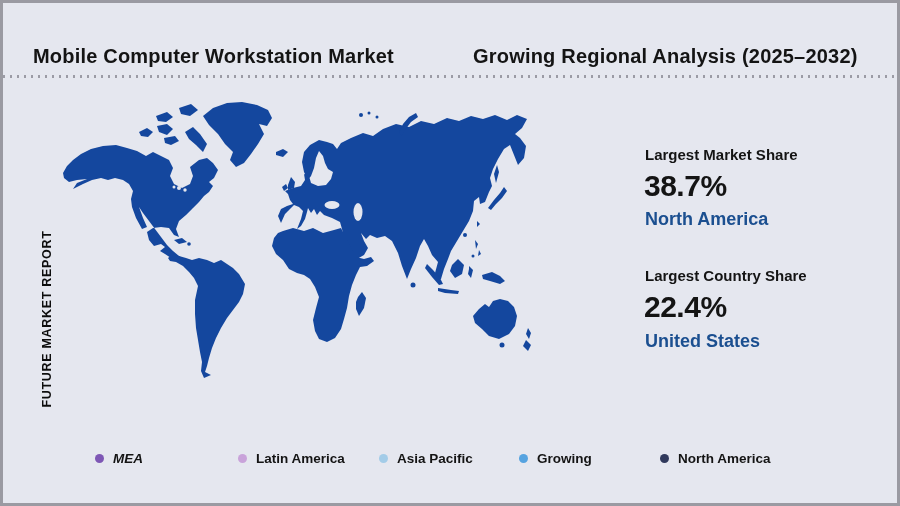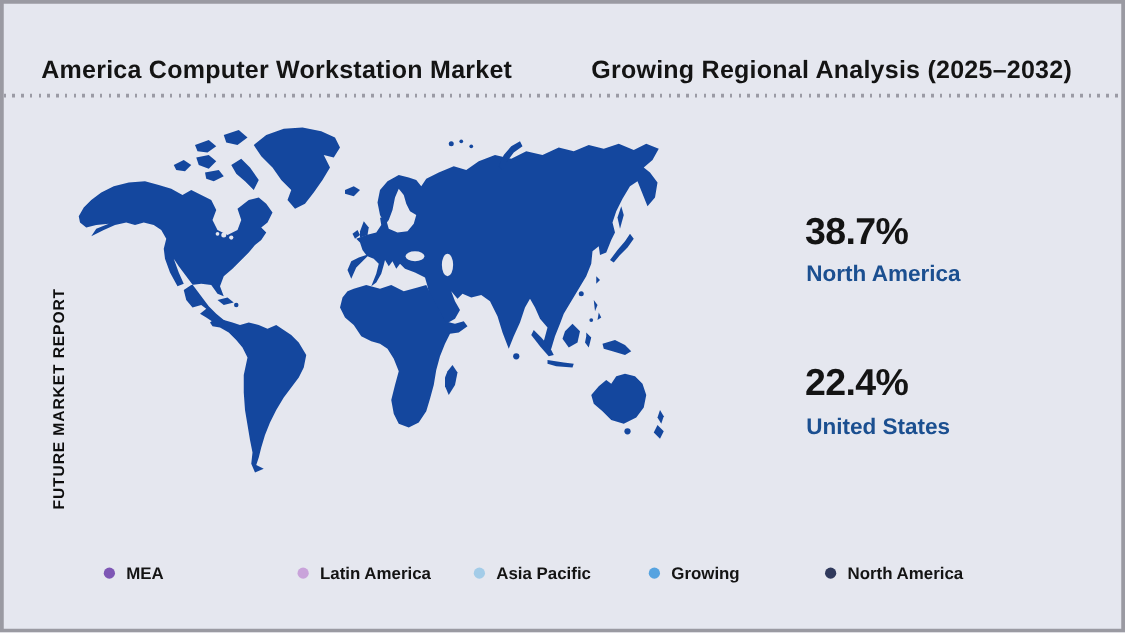--- a/index.html
+++ b/index.html
@@ -22,28 +22,28 @@
   }
   .map-svg { position:absolute; left:58px; top:85px; width:520px; height:300px; }
   .stat-label  { position:absolute; left:642px; font-size:15px; font-weight:bold; white-space:nowrap; }
   .stat-value  { position:absolute; left:641px; font-size:30px; font-weight:bold; letter-spacing:-0.5px; white-space:nowrap; }
   .stat-region { position:absolute; left:642px; font-size:18px; font-weight:bold; color:#1b4f90; white-space:nowrap; }
   .lbl1 { top:143px; } .val1 { top:166px; } .reg1 { top:206px; }
   .lbl2 { top:264px; } .val2 { top:287px; } .reg2 { top:328px; }
   .legend-item { position:absolute; top:448px; display:flex; align-items:center; gap:9px; }
   .legend-dot  { width:9px; height:9px; border-radius:50%; flex:0 0 auto; }
   .legend-label{ font-size:13.5px; font-weight:bold; white-space:nowrap; }
-  .li-0 { left:80px; } .li-1 { left:235px; } .li-2 { left:376px; } .li-3 { left:516px; } .li-4 { left:657px; }
+  .li-0 { left:92px;font-style:italic; } .li-1 { left:235px; } .li-2 { left:376px; } .li-3 { left:516px; } .li-4 { left:657px; }
 </style>
 </head>
 <body>
 
 <div class="frame">
 
-  <div class="title title-left">America Computer Workstation Market</div>
+  <div class="title title-left">Mobile Computer Workstation Market</div>
   <div class="title title-right">Growing Regional Analysis (2025–2032)</div>
   <div class="dotted-sep"></div>
 
   <div class="brand-vertical">FUTURE MARKET REPORT</div>
 
   <svg class="map-svg" viewBox="0 0 520 300" xmlns="http://www.w3.org/2000/svg">
     <g fill="#14479e">
 
       <path d="M2,85 L6,78 L12,72 L20,66 L30,61 L42,58 L55,57 L66,60 L76,63 L85,68 L92,64 L100,68 L108,72 L112,80 L109,88 L113,96 L121,100 L129,96 L132,88 L129,79 L138,72 L146,70 L152,75 L157,82 L153,90 L148,94 L152,98 L148,104 L143,108 L138,114 L132,120 L125,127 L118,133 L115,141 L118,149 L113,147 L108,140 L100,139 L92,140 L86,144 L88,152 L93,158 L100,156 L104,159 L99,163 L104,166 L110,170 L116,172 L121,175 L124,172 L118,168 L112,163 L106,157 L100,149 L94,141 L88,133 L82,125 L78,119 L82,130 L86,139 L81,141 L75,130 L71,119 L70,111 L72,103 L68,96 L62,92 L54,90 L47,92 L40,90 L31,92 L22,96 L12,101 L16,95 L26,91 L16,92 L8,94 L3,90 Z"></path>
 
@@ -97,23 +97,25 @@
     </g>
     <g fill="#e5e7ef">
       <ellipse cx="271" cy="117" rx="7.5" ry="4"></ellipse>
       <ellipse cx="297" cy="124" rx="4.5" ry="9"></ellipse>
       <circle cx="118" cy="100" r="2"></circle>
         <circle cx="124" cy="102" r="1.7"></circle>
         <circle cx="113" cy="99" r="1.5"></circle>
     </g>
   </svg>
 
+  <div class="stat-label lbl1">Largest Market Share</div>
   <div class="stat-value val1">38.7%</div>
   <div class="stat-region reg1">North America</div>
 
+  <div class="stat-label lbl2">Largest Country Share</div>
   <div class="stat-value val2">22.4%</div>
   <div class="stat-region reg2">United States</div>
 
   <div class="legend-item li-0">
     <span class="legend-dot" style="background: rgb(126, 87, 181);"></span>
     <span class="legend-label">MEA</span>
   </div>
   <div class="legend-item li-1">
     <span class="legend-dot" style="background: rgb(201, 163, 218);"></span>
     <span class="legend-label">Latin America</span>

